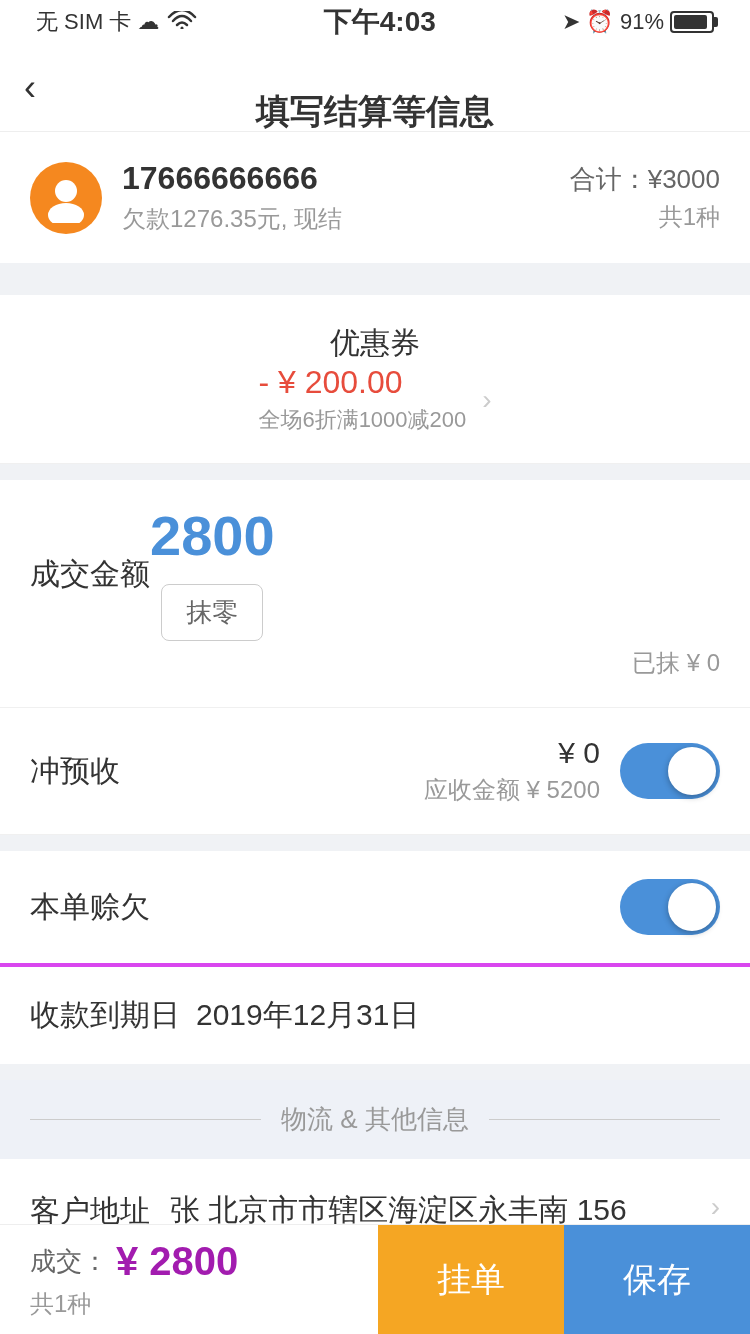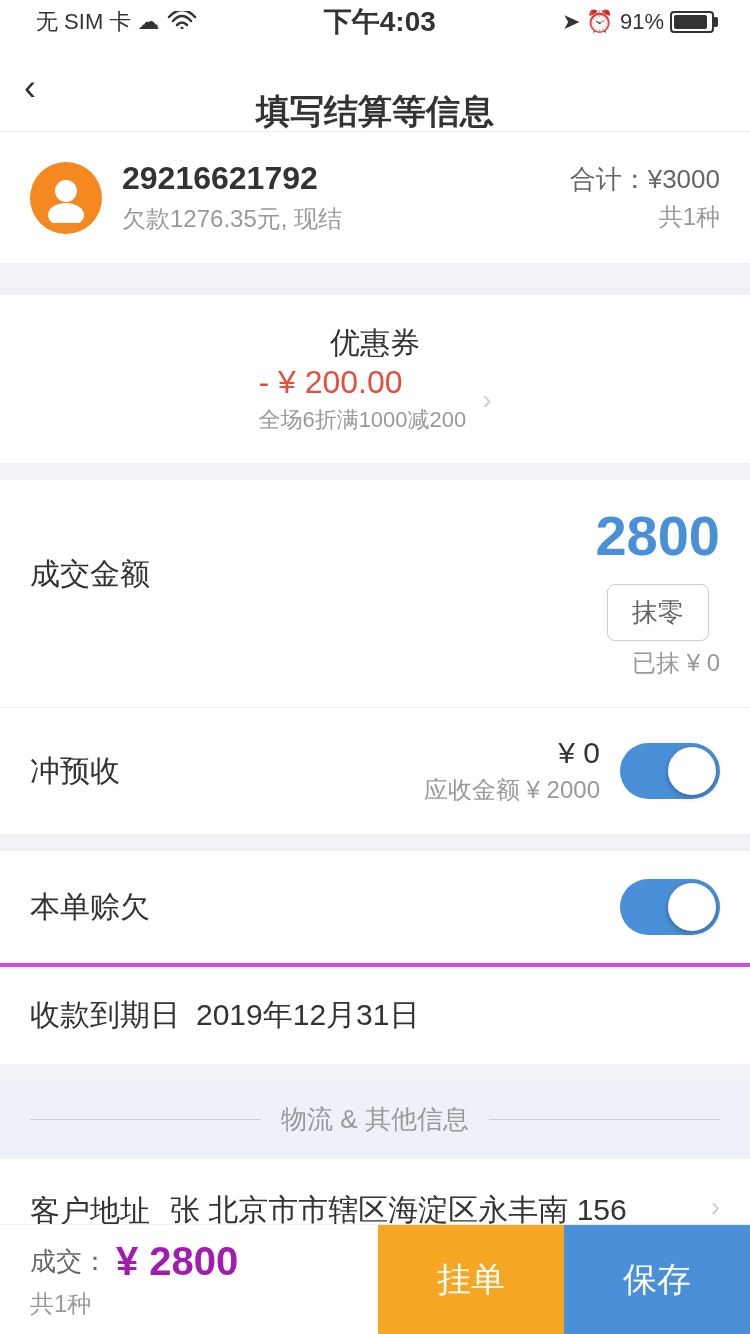--- a/index.html
+++ b/index.html
@@ -92,21 +92,21 @@
     }
     .row-item:last-child { border-bottom: none; }
     .row-label { font-size: 30px; color: #333; }
     .row-right { display: flex; align-items: center; gap: 16px; }
     .coupon-value { color: #e74c3c; font-size: 32px; font-weight: 500; }
     .coupon-desc { font-size: 22px; color: #999; margin-top: 4px; text-align: right; }
     .chevron-icon { color: #ccc; font-size: 28px; }
 
     
     .amount-section { background: #fff; padding: 28px 30px; border-bottom: 1px solid #f0f0f0; }
-    .amount-row { display: flex; align-items: center; justify-content: space-between; }
+    .amount-row { display: flex; align-items: center; }
     .amount-label { font-size: 30px; color: #333; }
     .amount-right { display: flex; align-items: center; gap: 20px; flex-direction: column; }
     .amount-value { font-size: 56px; font-weight: 600; color: #4a90d9; line-height: 1; }
     .round-btn {
       border: 1px solid #ccc; border-radius: 8px;
       padding: 10px 24px; font-size: 26px; color: #666;
       background: #fff; cursor: pointer;
     }
     .amount-sub { font-size: 24px; color: #999; margin-top: 6px; text-align: right; }
 
@@ -256,21 +256,21 @@
 
   <div class="customer-card">
     <div class="customer-left">
       <div class="avatar">
         <svg width="50" height="50" viewBox="0 0 50 50">
           <circle cx="25" cy="18" r="11" fill="#fff"></circle>
           <ellipse cx="25" cy="42" rx="18" ry="12" fill="#fff"></ellipse>
         </svg>
       </div>
       <div class="customer-info">
-        <div class="customer-phone">29216621792</div>
+        <div class="customer-phone">17666666666</div>
         <div class="customer-debt">欠款1276.35元, 现结</div>
       </div>
     </div>
     <div class="customer-right">
       <div class="total-label">合计：¥3000</div>
       <div class="total-count">共1种</div>
     </div>
   </div>
 
   <div class="section-divider"></div>
@@ -297,21 +297,21 @@
       </div>
     </div>
     <div class="amount-sub">已抹  ¥ 0</div>
   </div>
 
   <div class="toggle-row">
     <div class="toggle-label">冲预收</div>
     <div class="toggle-right">
       <div class="toggle-info">
         <div class="toggle-amount">¥ 0</div>
-        <div class="toggle-sub">应收金额 ¥ 2000</div>
+        <div class="toggle-sub">应收金额 ¥ 5200</div>
       </div>
       <div class="toggle-switch on">
         <div class="toggle-knob"></div>
       </div>
     </div>
   </div>
 
   <div class="section-divider"></div>
 
   <div class="debt-row">

